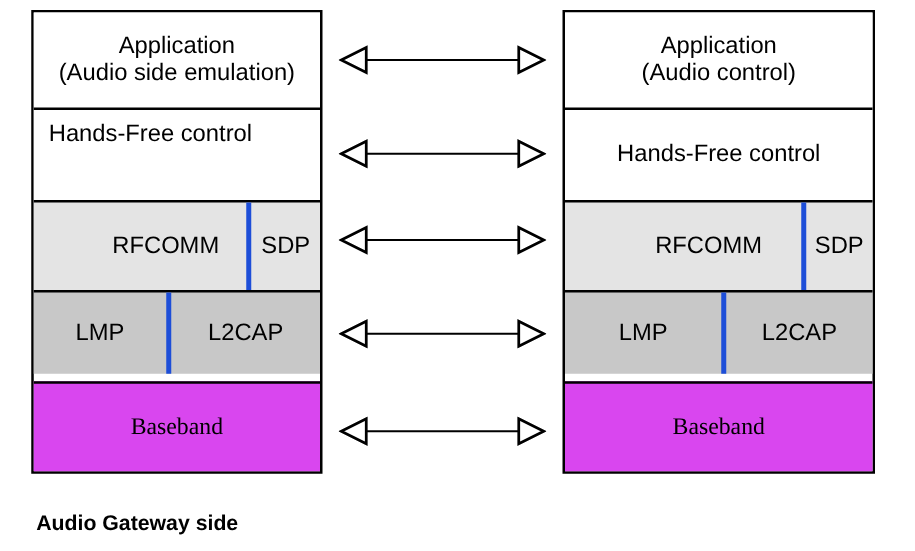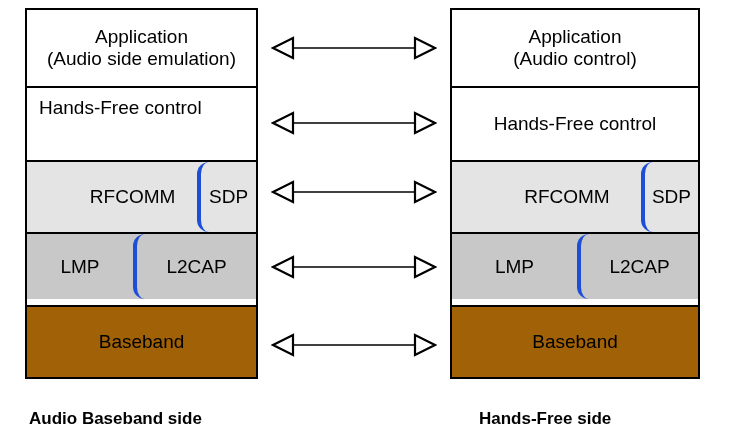--- a/index.html
+++ b/index.html
@@ -44,36 +44,35 @@
 
   .cell {
     box-sizing: border-box;
     position: relative;
     display: flex;
     align-items: center;
     justify-content: center;
     font-size: 19px;
     line-height: 1.14;
     white-space: nowrap;
-    border-radius: 12px;
   }
   .cell.divided { border-left: 4px solid #1d4ed8; }
 
   
   .layer.application  { top: 0px;   height: 76px; }
   .layer.hfcontrol    { top: 76px;  height: 74px; }
   .layer.rfcomm       { top: 150px; height: 72px; }
   .layer.lmp          { top: 222px; height: 67px; }
   .layer.baseband     { top: 295px; height: 72px; }
 
   
   .layer.application, .layer.hfcontrol { background: #ffffff; }
   .layer.rfcomm   { background: #e4e4e4; padding-left: 41px; }
   .layer.lmp      { background: #c8c8c8; }
-  .layer.baseband { background: #a16207; }
+  .layer.baseband { background: #d946ef; font-family: Liberation Serif, serif; }
 
   .cell.full { width: 100%; }
 
   
   .left  .rfcomm .c-rfcomm { width: 158px; }
   .left  .rfcomm .c-sdp    { width: 71px;  }
   .left  .lmp    .c-lmp    { width: 106px; }
   .left  .lmp    .c-l2cap  { width: 123px; }
 
   
@@ -211,16 +210,15 @@
   </div>
 
   <div class="arrow" style="top:333px">
     <svg width="166" height="24" viewBox="0 0 166 24">
       <line x1="22" y1="12" x2="144" y2="12" stroke="#000" stroke-width="1.6"></line>
       <polygon points="22,2 22,22 2,12" fill="#ffffff" stroke="#000" stroke-width="2.2" stroke-linejoin="miter"></polygon>
       <polygon points="144,2 144,22 164,12" fill="#ffffff" stroke="#000" stroke-width="2.2" stroke-linejoin="miter"></polygon>
     </svg>
   </div>
 
-  <div class="caption ag">Audio Baseband side</div>
-  <div class="caption hf">Hands-Free side</div>
+  <div class="caption ag">Audio Gateway side</div>
 
 </div>
 
 </body></html>

